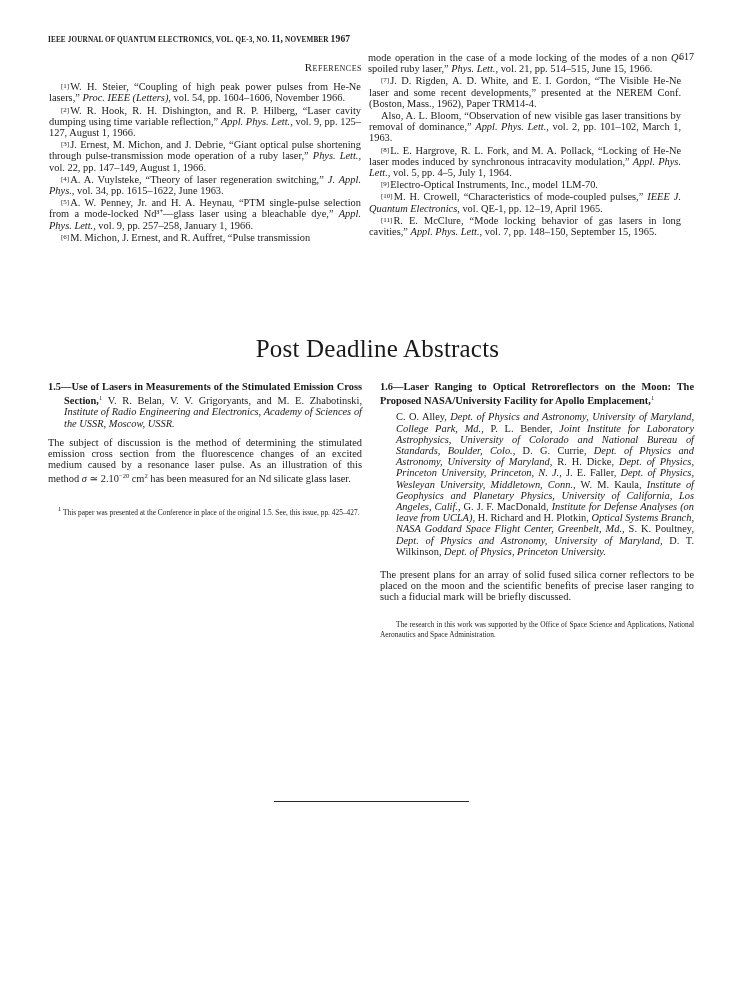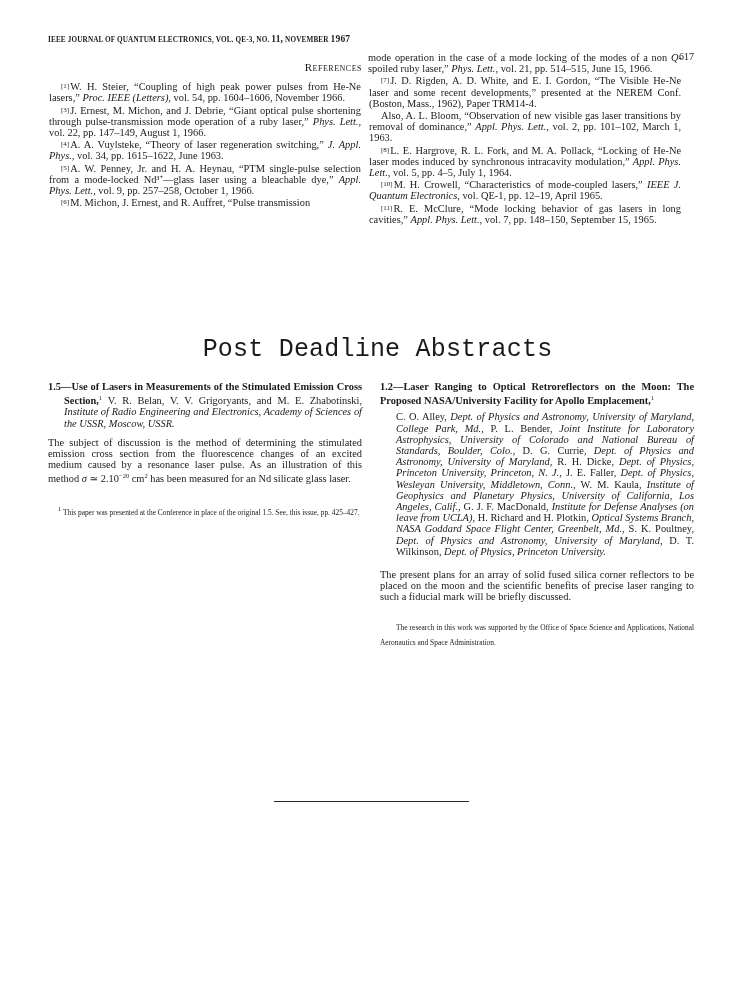--- a/index.html
+++ b/index.html
@@ -18,72 +18,74 @@
   .col { position: absolute; font-family: "Liberation Serif", serif; font-size: 10.4px; line-height: 11.2px; text-align: justify; }
   .col-left-top { left: 48px; top: 60px; width: 314px; }
   .col-right-top { left: 368px; top: 52px; width: 314px; }
   .ref-heading { text-align: right; font-variant: small-caps; font-size: 11px; letter-spacing: 0.5px; margin: 2px 0 8px 0; }
   .ref { text-indent: 12px; margin: 1px; }
   .ref .num { font-size: 7px; vertical-align: 2px; margin-right: 1px; }
   .ref .it, .it { font-style: italic; }
   .cont { margin: 0; }
   .title {
     position: absolute; top: 318px; left: 0; width: 755px; text-align: center;
-    font-family: Liberation Mono, monospace; font-size: 25px; font-weight: normal; letter-spacing: 0.2px;
+    font-family: Liberation Serif, serif; font-size: 25px; font-weight: normal; letter-spacing: 0.2px;
   }
   .abs-left { left: 48px; top: 381px; width: 314px; }
   .abs-right { left: 380px; top: 381px; width: 314px; }
   .abs-head { margin: 0; padding-left: 16px; text-indent: -16px; }
   .abs-head b { font-weight: bold; }
   .abs-head-r { margin: 0; }
   .authors { padding-left: 16px; margin: 5px 0 12px 0; }
   .body-text { margin: 8px 0 0 0; }
   .footnote { font-size: 7.4px; line-height: 8.4px; margin-top: 20px; text-indent: 10px; }
-  .footnote-r { font-size: 7.4px; line-height: 15px; margin-top: 17px; text-indent: 16px; }
+  .footnote-r { font-size: 7.4px; line-height: 10px; margin-top: 17px; text-indent: 16px; }
   .sup { font-size: 6.5px; vertical-align: 4px; }
   .rule { position: absolute; left: 274px; top: 801px; width: 195px; height: 1px; background: #2a2a2a; }
 </style>
 </head>
 <body>
 
 <div class="page">
 
   <div class="running-head">
     <span class="journal"><span>IEEE JOURNAL OF QUANTUM ELECTRONICS, VOL. QE-3, NO.</span> <span class="big">11,</span> <span>NOVEMBER</span> <span class="big">1967</span></span>
     <span class="pageno">617</span>
   </div>
 
   <div class="col col-left-top">
     <div class="ref-heading">References</div>
     <p class="ref"><span class="num">[1]</span><span>W. H. Steier, “Coupling of high peak power pulses from He-Ne lasers,” </span><span class="it">Proc. IEEE (Letters),</span><span> vol. 54, pp. 1604–1606, November 1966.</span></p>
+    <p class="ref"><span class="num">[2]</span><span>W. R. Hook, R. H. Dishington, and R. P. Hilberg, “Laser cavity dumping using time variable reflection,” </span><span class="it">Appl. Phys. Lett.,</span><span> vol. 9, pp. 125–127, August 1, 1966.</span></p>
     <p class="ref"><span class="num">[3]</span><span>J. Ernest, M. Michon, and J. Debrie, “Giant optical pulse shortening through pulse-transmission mode operation of a ruby laser,” </span><span class="it">Phys. Lett.,</span><span> vol. 22, pp. 147–149, August 1, 1966.</span></p>
     <p class="ref"><span class="num">[4]</span><span>A. A. Vuylsteke, “Theory of laser regeneration switching,” </span><span class="it">J. Appl. Phys.,</span><span> vol. 34, pp. 1615–1622, June 1963.</span></p>
-    <p class="ref"><span class="num">[5]</span><span>A. W. Penney, Jr. and H. A. Heynau, “PTM single-pulse selection from a mode-locked Nd³⁺—glass laser using a bleachable dye,” </span><span class="it">Appl. Phys. Lett.,</span><span> vol. 9, pp. 257–258, October 1, 1966.</span></p>
+    <p class="ref"><span class="num">[5]</span><span>A. W. Penney, Jr. and H. A. Heynau, “PTM single-pulse selection from a mode-locked Nd³⁺—glass laser using a bleachable dye,” </span><span class="it">Appl. Phys. Lett.,</span><span> vol. 9, pp. 257–258, January 1, 1966.</span></p>
     <p class="ref"><span class="num">[6]</span><span>M. Michon, J. Ernest, and R. Auffret, “Pulse transmission</span></p>
   </div>
 
   <div class="col col-right-top">
     <p class="cont"><span>mode operation in the case of a mode locking of the modes of a non </span><span class="it">Q</span><span>-spoiled ruby laser,” </span><span class="it">Phys. Lett.,</span><span> vol. 21, pp. 514–515, June 15, 1966.</span></p>
     <p class="ref"><span class="num">[7]</span><span>J. D. Rigden, A. D. White, and E. I. Gordon, “The Visible He-Ne laser and some recent developments,” presented at the NEREM Conf. (Boston, Mass., 1962), Paper TRM14-4.</span></p>
     <p class="ref"><span>Also, A. L. Bloom, “Observation of new visible gas laser transitions by removal of dominance,” </span><span class="it">Appl. Phys. Lett.,</span><span> vol. 2, pp. 101–102, March 1, 1963.</span></p>
     <p class="ref"><span class="num">[8]</span><span>L. E. Hargrove, R. L. Fork, and M. A. Pollack, “Locking of He-Ne laser modes induced by synchronous intracavity modulation,” </span><span class="it">Appl. Phys. Lett.,</span><span> vol. 5, pp. 4–5, July 1, 1964.</span></p>
-    <p class="ref"><span class="num">[10]</span><span>M. H. Crowell, “Characteristics of mode-coupled lasers,” </span><span class="it">IEEE J. Quantum Electronics,</span><span> vol. QE-1, pp. 12–19, April 1965.</span></p>
+    <p class="ref"><span class="num">[9]</span><span>Electro-Optical Instruments, Inc., model 1LM-70.</span></p>
+    <p class="ref"><span class="num">[10]</span><span>M. H. Crowell, “Characteristics of mode-coupled pulses,” </span><span class="it">IEEE J. Quantum Electronics,</span><span> vol. QE-1, pp. 12–19, April 1965.</span></p>
     <p class="ref"><span class="num">[11]</span><span>R. E. McClure, “Mode locking behavior of gas lasers in long cavities,” </span><span class="it">Appl. Phys. Lett.,</span><span> vol. 7, pp. 148–150, September 15, 1965.</span></p>
   </div>
 
   <h1 class="title">Post Deadline Abstracts</h1>
 
   <div class="col abs-left">
     <p class="abs-head"><b>1.5—Use of Lasers in Measurements of the Stimulated Emission Cross Section,</b><span class="sup">1</span><span> V. R. Belan, V. V. Grigoryants, and M. E. Zhabotinski, </span><span class="it">Institute of Radio Engineering and Electronics, Academy of Sciences of the USSR, Moscow, USSR.</span></p>
     <p class="body-text"><span>The subject of discussion is the method of determining the stimulated emission cross section from the fluorescence changes of an excited medium caused by a resonance laser pulse. As an illustration of this method </span><span class="it">σ</span><span> ≃ 2.10</span><span class="sup">−20</span><span> cm</span><span class="sup">2</span><span> has been measured for an Nd silicate glass laser.</span></p>
     <p class="footnote"><span class="sup">1</span><span> This paper was presented at the Conference in place of the original 1.5. See, this issue, pp. 425–427.</span></p>
   </div>
 
   <div class="col abs-right">
-    <p class="abs-head-r"><b>1.2—Laser Ranging to Optical Retroreflectors on the Moon: The Proposed NASA/University Facility for Apollo Emplacement,</b><span class="sup">1</span></p>
+    <p class="abs-head-r"><b>1.6—Laser Ranging to Optical Retroreflectors on the Moon: The Proposed NASA/University Facility for Apollo Emplacement,</b><span class="sup">1</span></p>
     <p class="authors">
       <span>C. O. Alley, </span><span class="it">Dept. of Physics and Astronomy, University of Maryland, College Park, Md.,</span><span> P. L. Bender, </span><span class="it">Joint Institute for Laboratory Astrophysics, University of Colorado and National Bureau of Standards, Boulder, Colo.,</span><span> D. G. Currie, </span><span class="it">Dept. of Physics and Astronomy, University of Maryland,</span><span> R. H. Dicke, </span><span class="it">Dept. of Physics, Princeton University, Princeton, N. J.,</span><span> J. E. Faller, </span><span class="it">Dept. of Physics, Wesleyan University, Middletown, Conn.,</span><span> W. M. Kaula, </span><span class="it">Institute of Geophysics and Planetary Physics, University of California, Los Angeles, Calif.,</span><span> G. J. F. MacDonald, </span><span class="it">Institute for Defense Analyses (on leave from UCLA),</span><span> H. Richard and H. Plotkin, </span><span class="it">Optical Systems Branch, NASA Goddard Space Flight Center, Greenbelt, Md.,</span><span> S. K. Poultney, </span><span class="it">Dept. of Physics and Astronomy, University of Maryland,</span><span> D. T. Wilkinson, </span><span class="it">Dept. of Physics, Princeton University.</span>
     </p>
     <p class="body-text">The present plans for an array of solid fused silica corner reflectors to be placed on the moon and the scientific benefits of precise laser ranging to such a fiducial mark will be briefly discussed.</p>
     <p class="footnote-r">The research in this work was supported by the Office of Space Science and Applications, National Aeronautics and Space Administration.</p>
   </div>
 
   <div class="rule"></div>
 </div>
 

